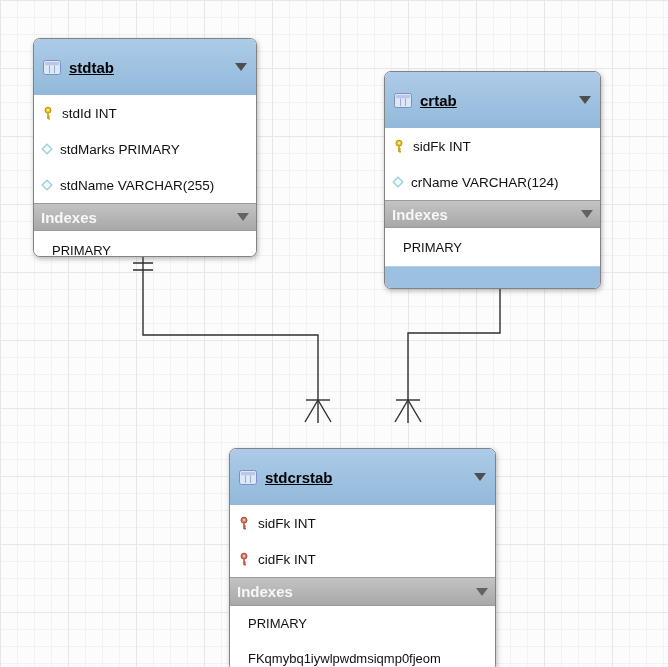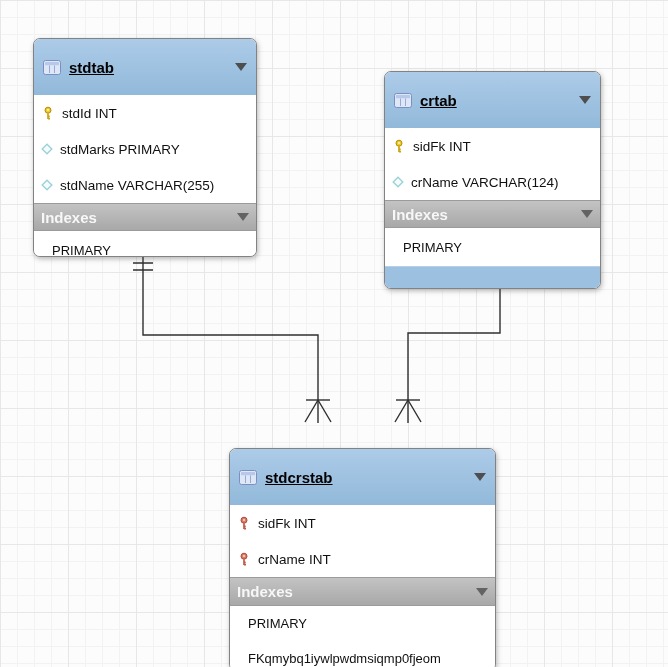--- a/index.html
+++ b/index.html
@@ -187,21 +187,21 @@
       <span>sidFk INT</span>
     </div>
     <div class="crow">
       <span class="icn">
         <svg width="14" height="14" viewBox="0 0 14 14">
             <circle cx="7" cy="4.2" r="3" fill="#dd7a66" stroke="#ab4c3c"></circle>
             <path d="M7 7.2 V13 M7 12.6 h2 M7 10.4 h1.7" stroke="#c05a47" stroke-width="1.7" fill="none"></path>
             <circle cx="7" cy="4" r="1.1" fill="#f6d7cf"></circle>
           </svg>
       </span>
-      <span>crName INT</span>
+      <span>cidFk INT</span>
     </div>
   </div>
   <div class="ibar">
     <span>Indexes</span>
     <span class="tri"></span>
   </div>
   <div class="irow">
     <span>PRIMARY</span>
   </div>
   <div class="irow">

